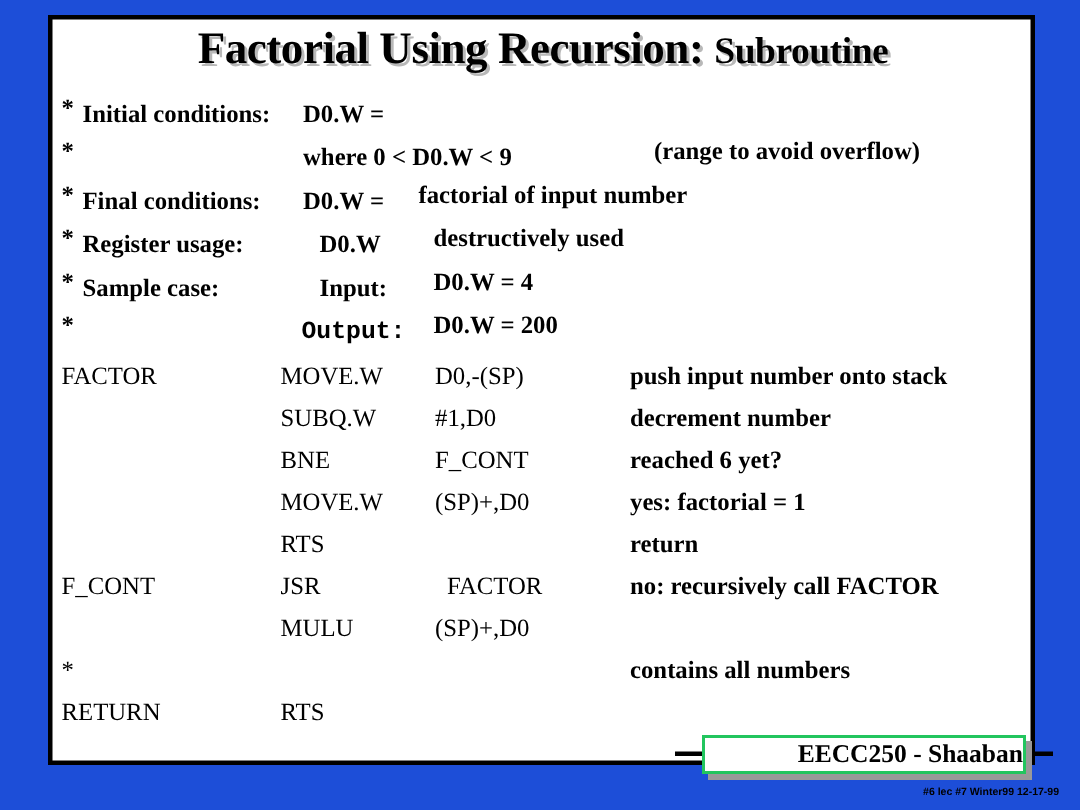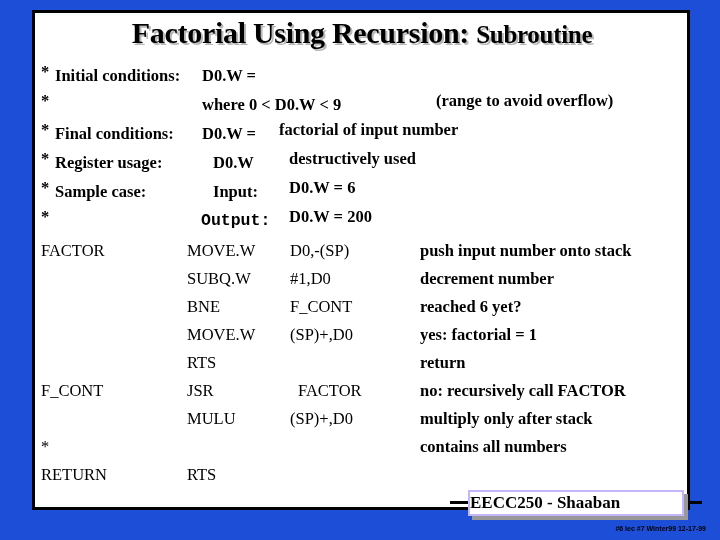--- a/index.html
+++ b/index.html
@@ -116,23 +116,23 @@
     height: 26px;
     background: #999999;
   }
   #footer-box {
     position: absolute;
     left: 0;
     top: 0;
     width: 216px;
     height: 26px;
     background: #ffffff;
-    border: 2px solid #c4b5fd;
+    border: 2px solid #22c55e;
     box-sizing: border-box;
-    text-align: left;
+    text-align: right;
     font-weight: bold;
     font-size: 17px;
     line-height: 22px;
     color: #000000;
     white-space: nowrap;
   }
   
   #footer-stub-left {
     position: absolute;
     left: -18px;
@@ -207,21 +207,21 @@
       <span class="c-star">*</span>
       <span class="c-label" style="left:14px;">Register usage:</span>
       <span class="c-reg" style="left:172px;">D0.W</span>
       <span class="c-desc" style="left:248px;">destructively used</span>
     </div>
 
     <div class="spec-row">
       <span class="c-star">*</span>
       <span class="c-label" style="left:14px;">Sample case:</span>
       <span class="c-reg" style="left:172px;">Input:</span>
-      <span class="c-desc" style="left:248px;">D0.W = 6</span>
+      <span class="c-desc" style="left:248px;">D0.W = 4</span>
     </div>
 
     <div class="spec-row">
       <span class="c-star">*</span>
       <span class="c-label" style="left:14px;"></span>
       <span class="c-reg" style="left:160px;font-family:Liberation Mono, monospace;">Output:</span>
       <span class="c-desc" style="left:248px;">D0.W = 200</span>
     </div>
 
   </div>
@@ -267,21 +267,20 @@
       <span class="col-label">F_CONT</span>
       <span class="col-op">JSR</span>
       <span class="col-arg" style="left:257px;">FACTOR</span>
       <span class="col-cmt">no:  recursively call  FACTOR</span>
     </div>
 
     <div class="code-row">
       <span class="col-label"></span>
       <span class="col-op">MULU</span>
       <span class="col-arg">(SP)+,D0</span>
-      <span class="col-cmt">multiply only after stack</span>
     </div>
 
     <div class="code-row">
       <span class="col-label">*</span>
       <span class="col-op"></span>
       <span class="col-arg"></span>
       <span class="col-cmt">contains all numbers</span>
     </div>
 
     <div class="code-row">

